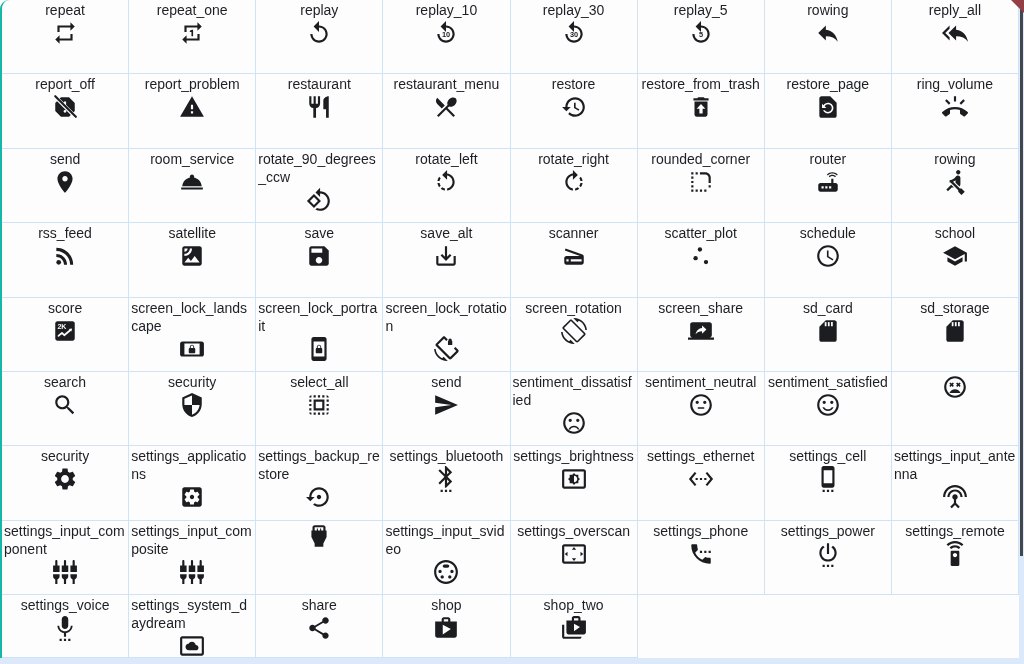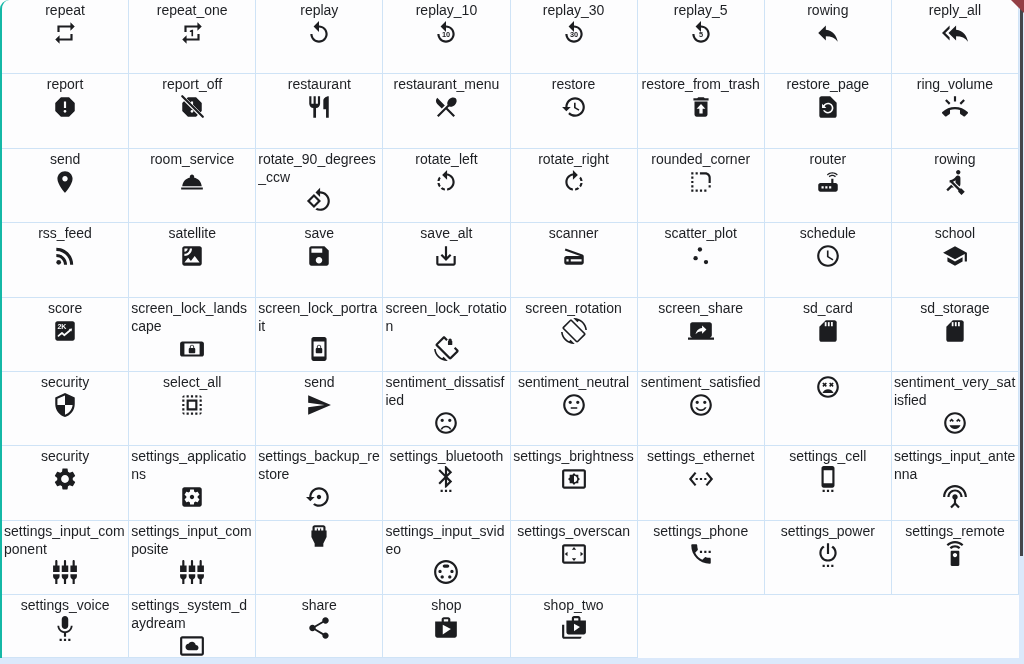--- a/index.html
+++ b/index.html
@@ -79,31 +79,31 @@
             <path d="M10 9V5l-7 7 7 7v-4.1c5 0 8.5 1.6 11 5.1-1-5-4-10-11-11z"></path>
           </svg></span>
       </div>
       <div class="cell">
         <div class="lbl">reply_all</div>
         <span class="ic"><svg viewBox="0 0 24 24" fill="currentColor" aria-hidden="true">
             <path d="M7 8V5l-7 7 7 7v-3l-4-4 4-4zm6 1V5l-7 7 7 7v-4.1c5 0 8.5 1.6 11 5.1-1-5-4-10-11-11z"></path>
           </svg></span>
       </div>
       <div class="cell">
-        <div class="lbl">report</div>
-        <span class="ic"><svg viewBox="0 0 24 24" fill="currentColor" aria-hidden="true">
-            <path d="M15.73 3H8.27L3 8.27v7.46L8.27 21h7.46L21 15.73V8.27L15.73 3zM12 17.3c-.72 0-1.3-.58-1.3-1.3s.58-1.3 1.3-1.3 1.3.58 1.3 1.3-.58 1.3-1.3 1.3zm1-4.3h-2V7h2v6z"></path>
-          </svg></span>
-      </div>
-      <div class="cell">
         <div class="lbl">report_off</div>
         <span class="ic"><svg viewBox="0 0 24 24" fill="currentColor" aria-hidden="true">
             <path d="M15.73 3H8.27L3 8.27v7.46L8.27 21h7.46L21 15.73V8.27L15.73 3zM12 17.3c-.72 0-1.3-.58-1.3-1.3s.58-1.3 1.3-1.3 1.3.58 1.3 1.3-.58 1.3-1.3 1.3zm1-4.3h-2V7h2v6z"></path>
             <path d="M2 1.5 23 22.5" fill="none" stroke="#fdfdfe" stroke-width="3.4" stroke-linecap="round" stroke-linejoin="round"></path>
             <path d="M3 2 22 21" fill="none" stroke="currentColor" stroke-width="2" stroke-linecap="round" stroke-linejoin="round"></path>
+          </svg></span>
+      </div>
+      <div class="cell">
+        <div class="lbl">report_problem</div>
+        <span class="ic"><svg viewBox="0 0 24 24" fill="currentColor" aria-hidden="true">
+            <path d="M1 21h22L12 2 1 21zm12-3h-2v-2h2v2zm0-4h-2v-4h2v4z"></path>
           </svg></span>
       </div>
       <div class="cell">
         <div class="lbl">restaurant</div>
         <span class="ic"><svg viewBox="0 0 24 24" fill="currentColor" aria-hidden="true">
             <path d="M11 9H9V2H7v7H5V2H3v7c0 2.12 1.66 3.84 3.75 3.97V22h2.5v-9.03C11.34 12.84 13 11.12 13 9V2h-2v7zm5-3v8h2.5v8H21V2c-2.76 0-5 2.24-5 4z"></path>
           </svg></span>
       </div>
       <div class="cell">
         <div class="lbl">restaurant_menu</div>
@@ -289,20 +289,26 @@
       <div class="cell">
         <div class="lbl">sd_storage</div>
         <span class="ic"><svg viewBox="0 0 24 24" fill="currentColor" aria-hidden="true">
             <path d="M18 2h-8L4.02 8 4 20c0 1.1.9 2 2 2h12c1.1 0 2-.9 2-2V4c0-1.1-.9-2-2-2z"></path>
             <path d="M9 3.8h1.6v3.8H9z" fill="#fdfdfe"></path>
             <path d="M11.9 3.8h1.6v3.8h-1.6z" fill="#fdfdfe"></path>
             <path d="M14.8 3.8h1.6v3.8h-1.6z" fill="#fdfdfe"></path>
           </svg></span>
       </div>
       <div class="cell">
+        <div class="lbl">search</div>
+        <span class="ic"><svg viewBox="0 0 24 24" fill="currentColor" aria-hidden="true">
+            <path d="M15.5 14h-.79l-.28-.27C15.41 12.59 16 11.11 16 9.5 16 5.91 13.09 3 9.5 3S3 5.91 3 9.5 5.91 16 9.5 16c1.61 0 3.09-.59 4.23-1.57l.27.28v.79l5 4.99L20.49 19l-4.99-5zm-6 0C7.01 14 5 11.99 5 9.5S7.01 5 9.5 5 14 7.01 14 9.5 11.99 14 9.5 14z"></path>
+          </svg></span>
+      </div>
+      <div class="cell">
         <div class="lbl">security</div>
         <span class="ic"><svg viewBox="0 0 24 24" fill="currentColor" aria-hidden="true">
             <path d="M12 1 3 5v6c0 5.55 3.84 10.74 9 12 5.16-1.26 9-6.45 9-12V5l-9-4zm0 10.99h7c-.53 4.12-3.28 7.79-7 8.94V12H5V6.3l7-3.11v8.8z"></path>
           </svg></span>
       </div>
       <div class="cell">
         <div class="lbl">select_all</div>
         <span class="ic"><svg viewBox="0 0 24 24" fill="currentColor" aria-hidden="true">
             <path d="M3 5h2V3c-1.1 0-2 .9-2 2zm0 8h2v-2H3v2zm4 8h2v-2H7v2zM3 9h2V7H3v2zm10-6h-2v2h2V3zm6 0v2h2c0-1.1-.9-2-2-2zM5 21v-2H3c0 1.1.9 2 2 2zm-2-4h2v-2H3v2zM9 3H7v2h2V3zm2 18h2v-2h-2v2zm8-8h2v-2h-2v2zm0 8c1.1 0 2-.9 2-2h-2v2zm0-12h2V7h-2v2zm0 8h2v-2h-2v2zm-4 4h2v-2h-2v2zm0-16h2V3h-2v2zM7 17h10V7H7v10zm2-8h6v6H9V9z"></path>
           </svg></span>
@@ -327,26 +333,20 @@
       </div>
       <div class="cell">
         <div class="lbl">sentiment_satisfied</div>
         <span class="ic"><svg viewBox="0 0 24 24" fill="currentColor" aria-hidden="true">
             <path d="M11.99 2C6.47 2 2 6.47 2 12s4.47 10 9.99 10S22 17.53 22 12 17.52 2 11.99 2zM12 20c-4.42 0-8-3.58-8-8s3.58-8 8-8 8 3.58 8 8-3.58 8-8 8zm3.5-9c.83 0 1.5-.67 1.5-1.5S16.33 8 15.5 8 14 8.67 14 9.5s.67 1.5 1.5 1.5zm-7 0c.83 0 1.5-.67 1.5-1.5S9.33 8 8.5 8 7 8.67 7 9.5 7.67 11 8.5 11zm3.5 6.5c2.33 0 4.31-1.46 5.11-3.5h-1.67c-.69 1.19-1.97 2-3.44 2s-2.75-.81-3.44-2H6.89c.8 2.04 2.78 3.5 5.11 3.5z"></path>
           </svg></span>
       </div>
       <div class="cell">
         <span class="ic"><svg viewBox="0 0 24 24" fill="currentColor" aria-hidden="true">
             <path d="M12 2C6.47 2 2 6.47 2 12s4.47 10 10 10 10-4.48 10-10S17.52 2 12 2zm0 18c-4.41 0-8-3.59-8-8s3.59-8 8-8 8 3.59 8 8-3.59 8-8 8zm4.18-12.24-1.06 1.06-1.06-1.06L13 8.82l1.06 1.06L13 10.94 14.06 12l1.06-1.06L16.18 12l1.06-1.06-1.06-1.06 1.06-1.06zM7.82 12l1.06-1.06L9.94 12 11 10.94 9.94 9.88 11 8.82 9.94 7.76 8.88 8.82 7.82 7.76 6.76 8.82l1.06 1.06-1.06 1.06zM12 14c-2.33 0-4.31 1.46-5.11 3.5h10.22c-.8-2.04-2.78-3.5-5.11-3.5z"></path>
-          </svg></span>
-      </div>
-      <div class="cell">
-        <div class="lbl">sentiment_very_satisfied</div>
-        <span class="ic"><svg viewBox="0 0 24 24" fill="currentColor" aria-hidden="true">
-            <path d="M11.99 2C6.47 2 2 6.47 2 12s4.47 10 9.99 10S22 17.53 22 12 17.52 2 11.99 2zM12 20c-4.42 0-8-3.58-8-8s3.58-8 8-8 8 3.58 8 8-3.58 8-8 8zm1-10.06L14.06 11l1.06-1.06L16.18 11l1.06-1.06-2.12-2.12zM8.88 9.94 9.94 11 11 9.94 8.88 7.82 6.76 9.94 7.82 11zM12 17.5c2.33 0 4.31-1.46 5.11-3.5H6.89c.8 2.04 2.78 3.5 5.11 3.5z"></path>
           </svg></span>
       </div>
       <div class="cell">
         <div class="lbl">security</div>
         <span class="ic"><svg viewBox="0 0 24 24" fill="currentColor" aria-hidden="true">
             <path d="M19.14 12.94c.04-.3.06-.61.06-.94 0-.32-.02-.64-.07-.94l2.03-1.58c.18-.14.23-.41.12-.61l-1.92-3.32c-.12-.22-.37-.29-.59-.22l-2.39.96c-.5-.38-1.03-.7-1.62-.94l-.36-2.54c-.04-.24-.24-.41-.48-.41h-3.84c-.24 0-.43.17-.47.41l-.36 2.54c-.59.24-1.13.57-1.62.94l-2.39-.96c-.22-.08-.47 0-.59.22L2.74 8.87c-.12.21-.08.47.12.61l2.03 1.58c-.05.3-.09.63-.09.94s.02.64.07.94l-2.03 1.58c-.18.14-.23.41-.12.61l1.92 3.32c.12.22.37.29.59.22l2.39-.96c.5.38 1.03.7 1.62.94l.36 2.54c.05.24.24.41.48.41h3.84c.24 0 .44-.17.47-.41l.36-2.54c.59-.24 1.13-.56 1.62-.94l2.39.96c.22.08.47 0 .59-.22l1.92-3.32c.12-.22.07-.47-.12-.61l-2.01-1.58zM12 15.6c-1.98 0-3.6-1.62-3.6-3.6s1.62-3.6 3.6-3.6 3.6 1.62 3.6 3.6-1.62 3.6-3.6 3.6z"></path>
           </svg></span>
       </div>
       <div class="cell">
         <div class="lbl">settings_applications</div>

